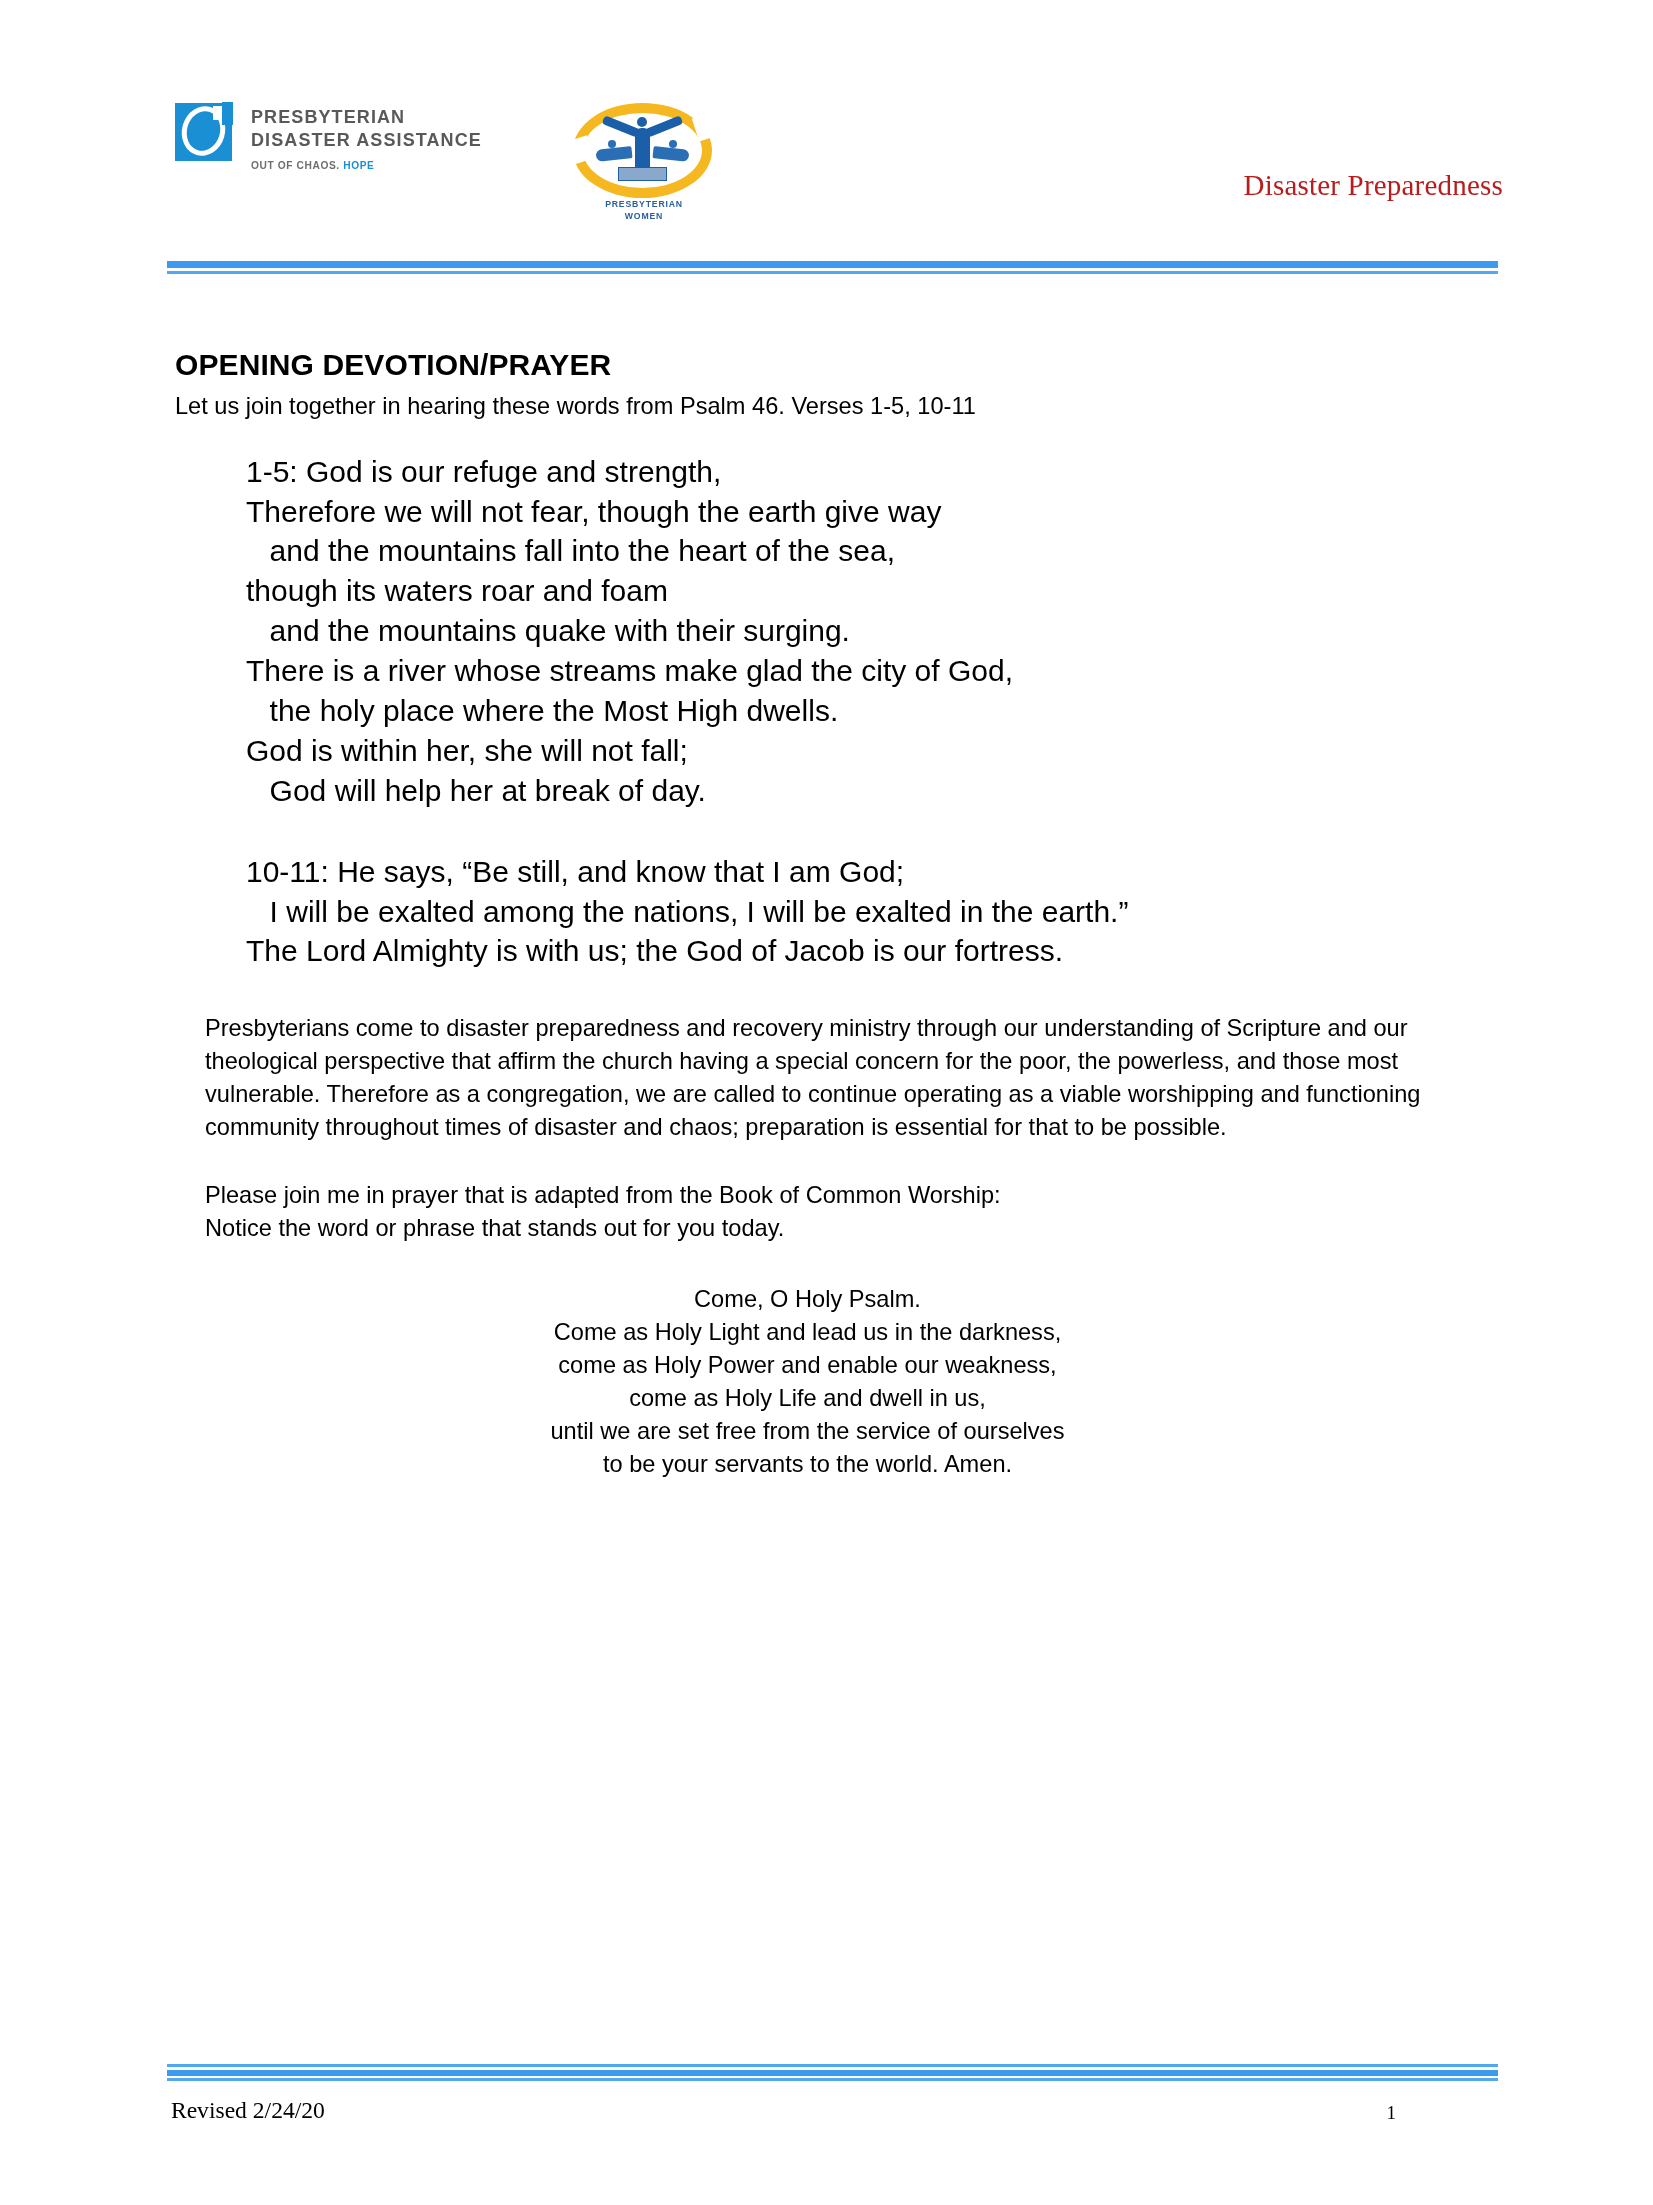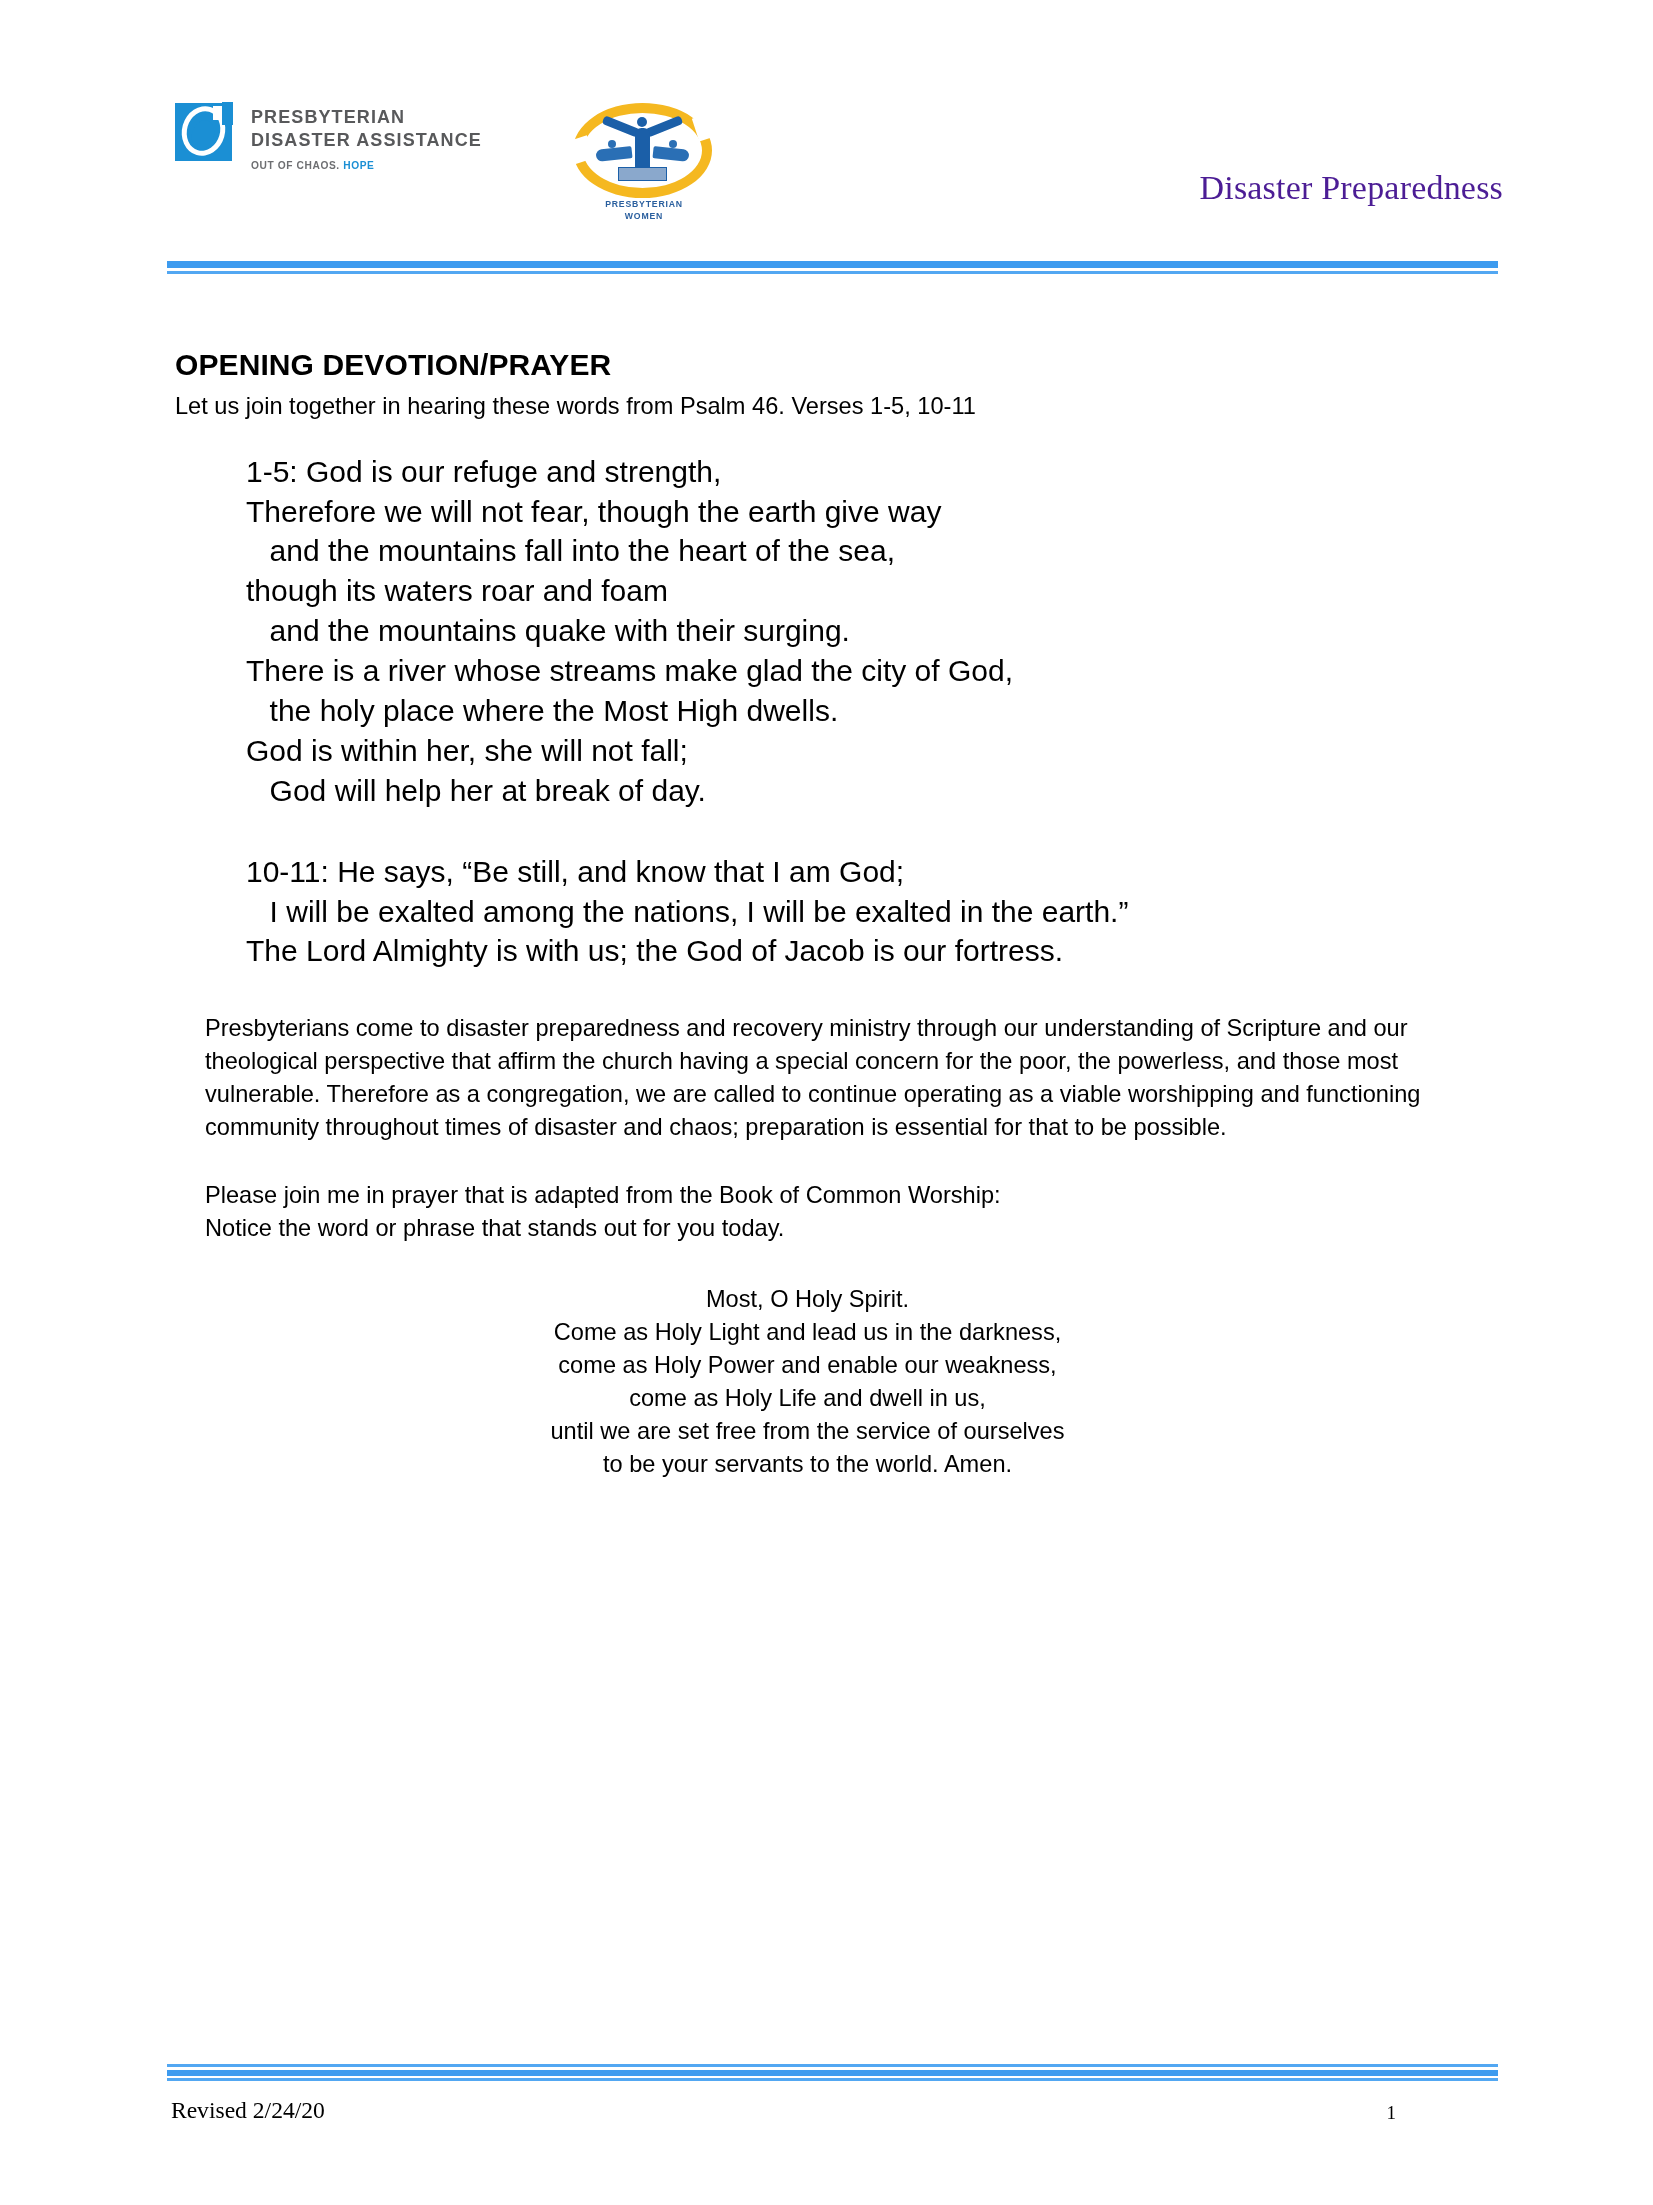--- a/index.html
+++ b/index.html
@@ -255,22 +255,22 @@
     letter-spacing: 0.8px;
     color: #2a5f9e;
     line-height: 1.35;
   }
 
   .header-title {
     position: absolute;
     right: 151px;
     top: 169px;
     font-family: "Liberation Serif", serif;
-    font-size: 34px;
-    color: #4c1d95;
+    font-size: 29px;
+    color: #b91c1c;
     letter-spacing: 0.2px;
     white-space: nowrap;
   }
 
   .rule-top {
     position: absolute;
     left: 167px;
     top: 261px;
     width: 1331px;
   }
@@ -486,21 +486,21 @@
     </div>
 
     <div class="prose">
       <p>Presbyterians come to disaster preparedness and recovery ministry through our understanding of Scripture and our theological perspective that affirm the church having a special concern for the poor, the powerless, and those most vulnerable. Therefore as a congregation, we are called to continue operating as a viable worshipping and functioning community throughout times of disaster and chaos; preparation is essential for that to be possible.</p>
       <div class="spacer"></div>
       <p>Please join me in prayer that is adapted from the Book of Common Worship:</p>
       <p>Notice the word or phrase that stands out for you today.</p>
     </div>
 
     <div class="prayer">
-      <div class="pline">Most, O Holy Spirit.</div>
+      <div class="pline">Come, O Holy Psalm.</div>
       <div class="pline">Come as Holy Light and lead us in the darkness,</div>
       <div class="pline">come as Holy Power and enable our weakness,</div>
       <div class="pline">come as Holy Life and dwell in us,</div>
       <div class="pline">until we are set free from the service of ourselves</div>
       <div class="pline">to be your servants to the world. Amen.</div>
     </div>
 
   </div>
 
   <div class="footer">

